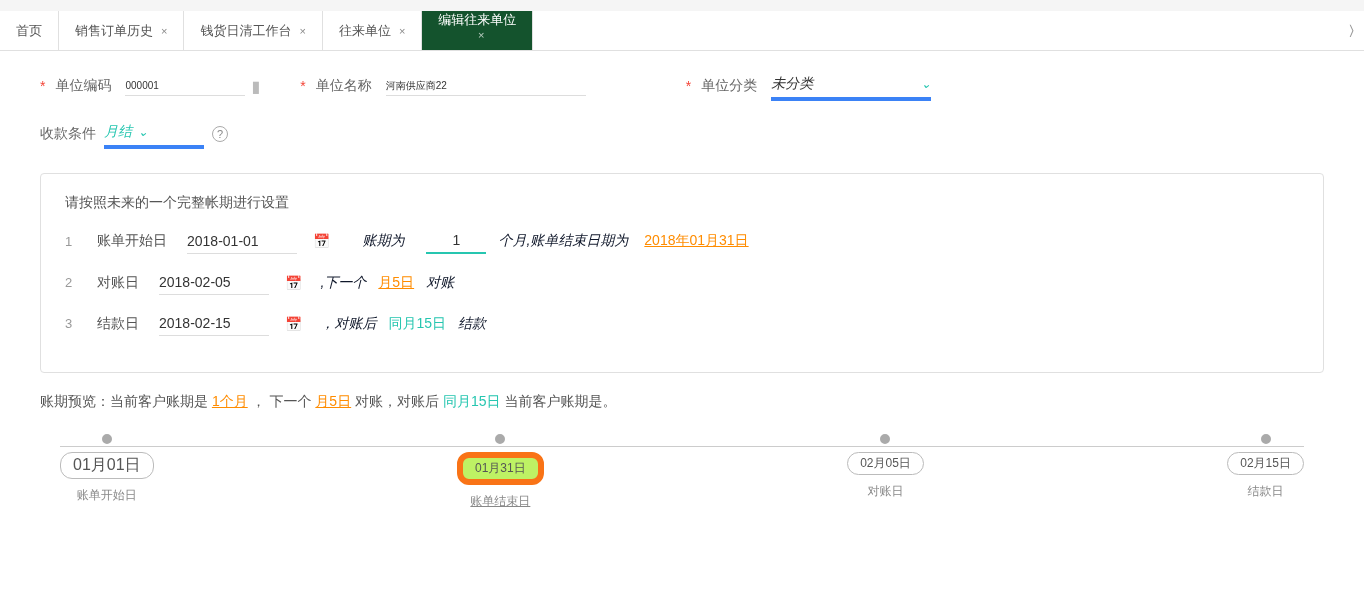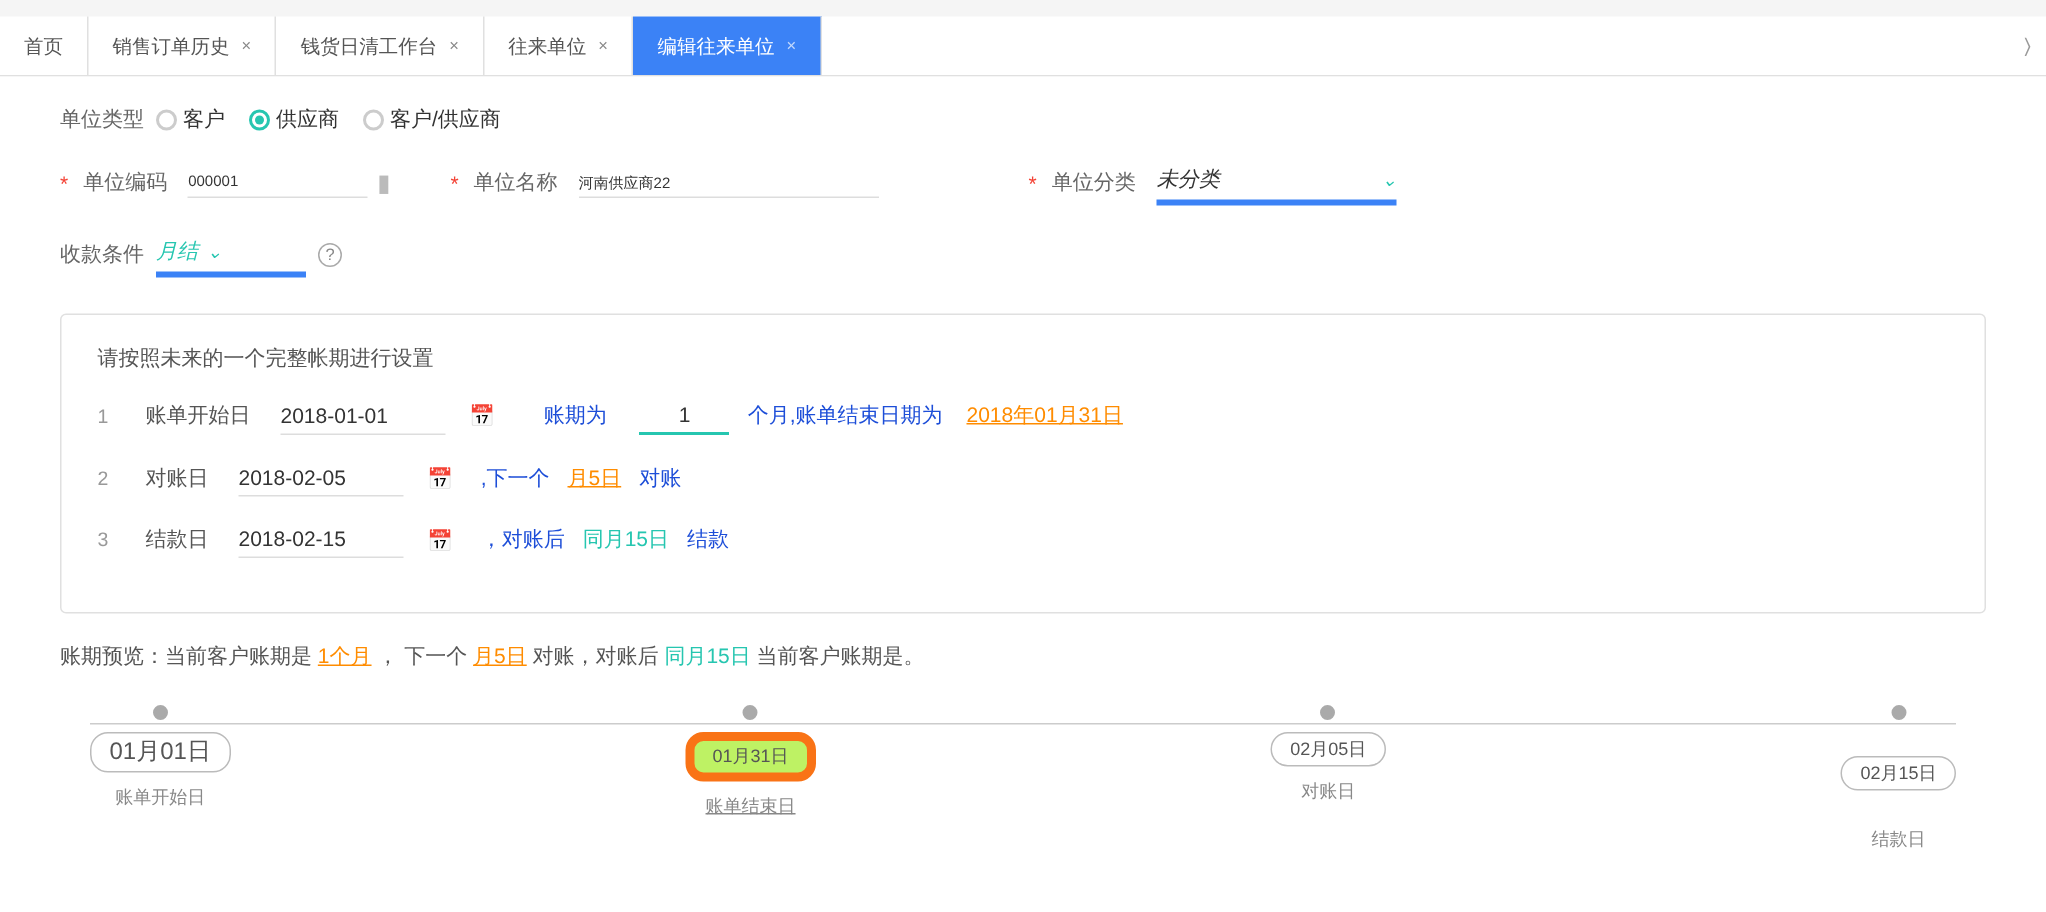--- a/index.html
+++ b/index.html
@@ -13,21 +13,21 @@
       height: 40px;
       margin-top: 11px;
     }
     .tab {
       display: flex; align-items: center; padding: 0 16px;
       cursor: pointer; border-right: 1px solid #e0e0e0;
       font-size: 13px; color: #555; white-space: nowrap;
       position: relative;
     }
     .tab.active {
-      background: #3b82f6; color: #fff;
+      background: #14532d; color: #fff; flex-direction: column;
     }
     .tab .close-btn {
       margin-left: 8px; font-size: 11px; opacity: 0.7; cursor: pointer;
     }
     .tab.active .close-btn { color: #fff; }
     .tab-arrow {
       margin-left: auto; display: flex; align-items: center;
       padding: 0 10px; cursor: pointer; color: #999;
     }
 
@@ -104,21 +104,21 @@
       border: none; border-bottom: 1px solid #ddd;
       padding: 4px 0; outline: none; font-size: 14px; color: #333;
       background: transparent; width: 110px;
     }
     .calendar-icon { color: #26c6b0; cursor: pointer; margin-left: 4px; }
     .period-input {
       border: none; border-bottom: 2px solid #26c6b0;
       padding: 4px 0; outline: none; font-size: 14px; color: #333;
       background: transparent; width: 60px; text-align: center;
     }
-    .hint-text { color: #1d4ed8; }
+    .hint-text { color: #0f172a; font-style: italic; }
     .hint-orange { color: #ff8c00; text-decoration: underline; }
     .hint-teal { color: #26c6b0; }
 
     
     .preview-text { font-size: 14px; color: #555; margin-bottom: 20px; line-height: 1.8; }
 
     .field-block { display: flex; align-items: center; gap: 6px; }
   </style>
 </head>
 <body>
@@ -142,37 +142,20 @@
   <div class="tab active">
     <span>编辑往来单位</span>
     <span class="close-btn">×</span>
   </div>
   <div style="flex:1"></div>
   <div class="tab-arrow">〉</div>
 </div>
 
 <div class="main-content">
 
-  <div class="form-row">
-    <span class="form-label">单位类型</span>
-    <div class="radio-group">
-      <label class="radio-item">
-        <span class="radio-circle"></span>
-        <span>客户</span>
-      </label>
-      <label class="radio-item">
-        <span class="radio-circle checked"></span>
-        <span>供应商</span>
-      </label>
-      <label class="radio-item">
-        <span class="radio-circle"></span>
-        <span>客户/供应商</span>
-      </label>
-    </div>
-  </div>
 
   <div class="form-row" style="gap:40px">
 
     <div class="field-block">
       <span class="required-star">*</span>
       <span class="form-label">单位编码</span>
       <div class="input-with-icon">
         <input class="form-input" type="text" style="width: 120px;" value="000001">
         <span class="icon-btn">▮</span>
       </div>
@@ -266,21 +249,21 @@
         <div style="border:6px solid #f97316;border-radius:12px;padding:2px 12px;font-size:12px;color:#555;background:#bef264;">01月31日</div>
         <div style="font-size:12px;color:#888;text-decoration:underline;">账单结束日</div>
       </div>
 
       <div style="display:flex; flex-direction:column; align-items:center; gap:8px;">
         <div style="width:10px;height:10px;border-radius:50%;background:#aaa;border:2px solid #aaa;"></div>
         <div style="border:1px solid #bbb;border-radius:12px;padding:2px 12px;font-size:12px;color:#555;background:#fff;">02月05日</div>
         <div style="font-size:12px;color:#888;">对账日</div>
       </div>
 
-      <div style="display:flex; flex-direction:column; align-items:center; gap:24px;">
+      <div style="display:flex; flex-direction:column; align-items:center; gap:8px;">
         <div style="width:10px;height:10px;border-radius:50%;background:#aaa;border:2px solid #aaa;"></div>
         <div style="border:1px solid #bbb;border-radius:12px;padding:2px 12px;font-size:12px;color:#555;background:#fff;">02月15日</div>
         <div style="font-size:12px;color:#888;">结款日</div>
       </div>
 
     </div>
   </div>
 
 </div>
 

